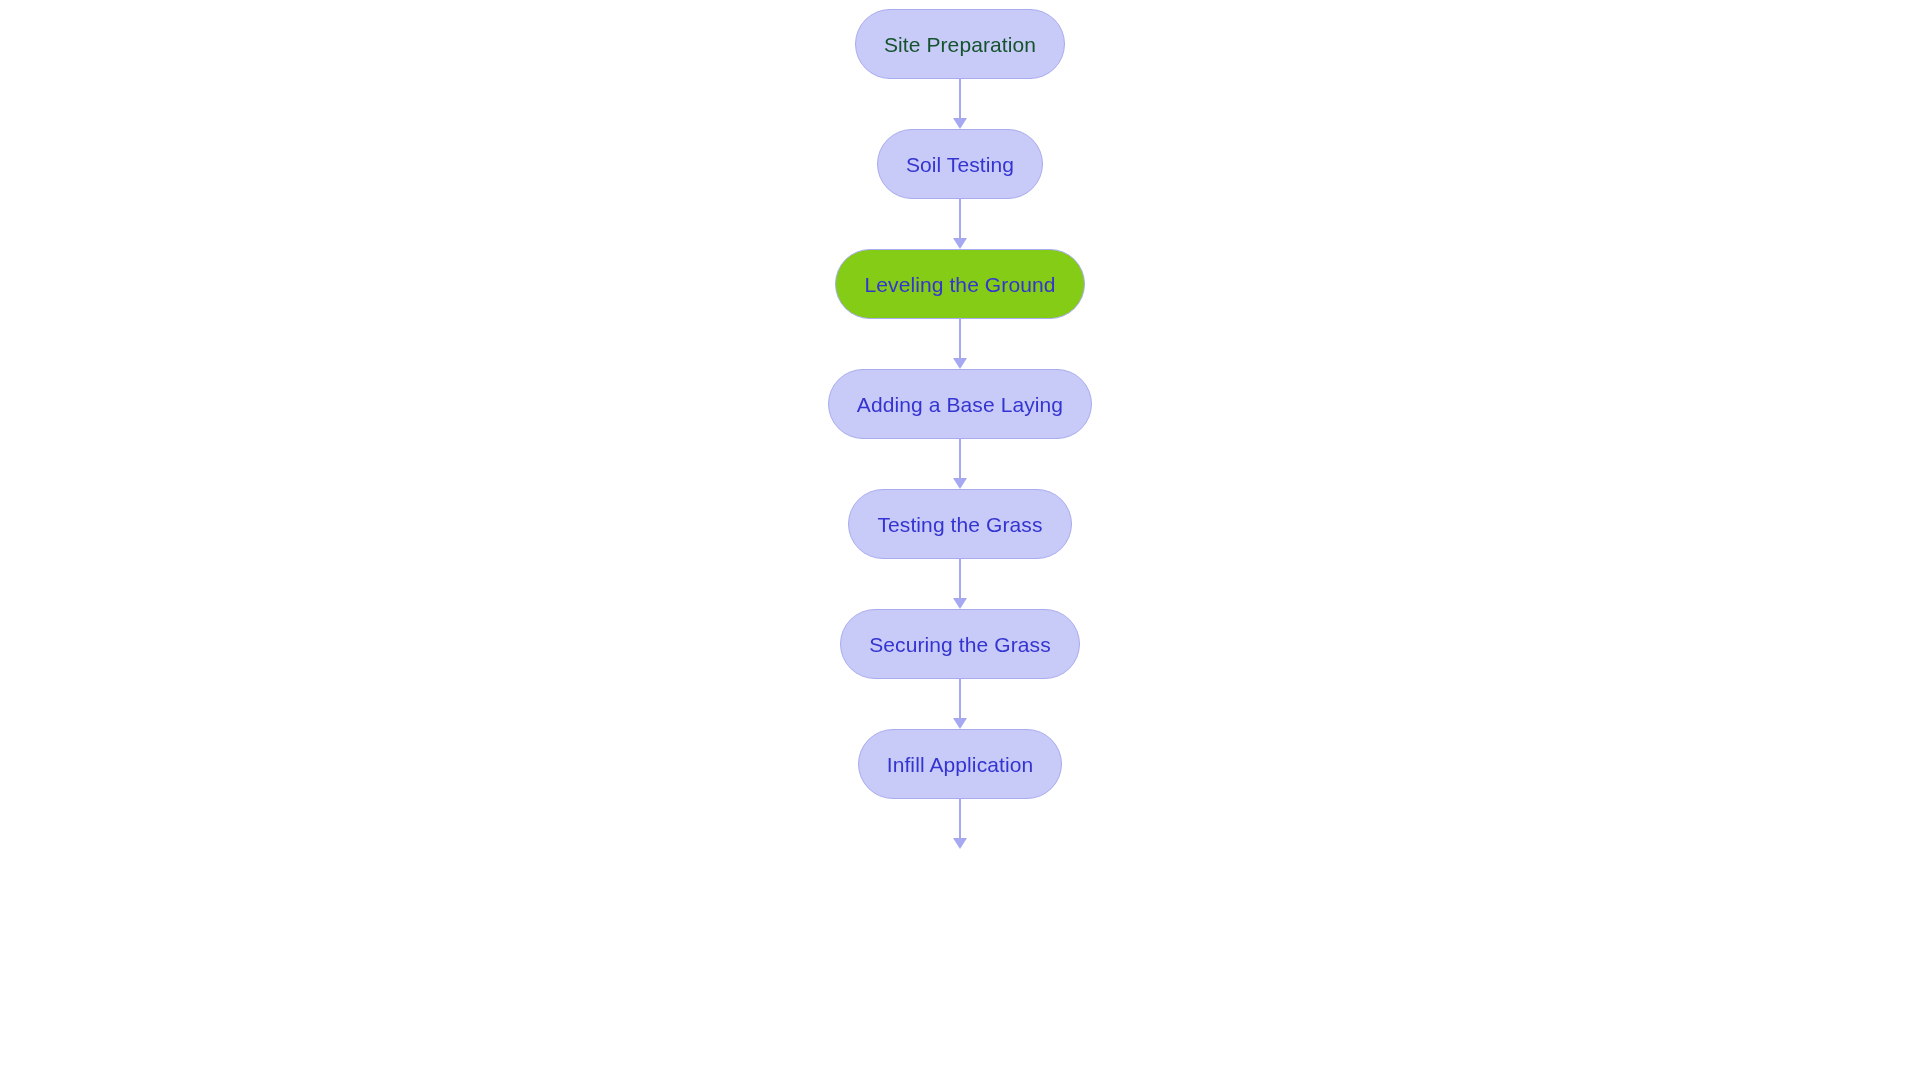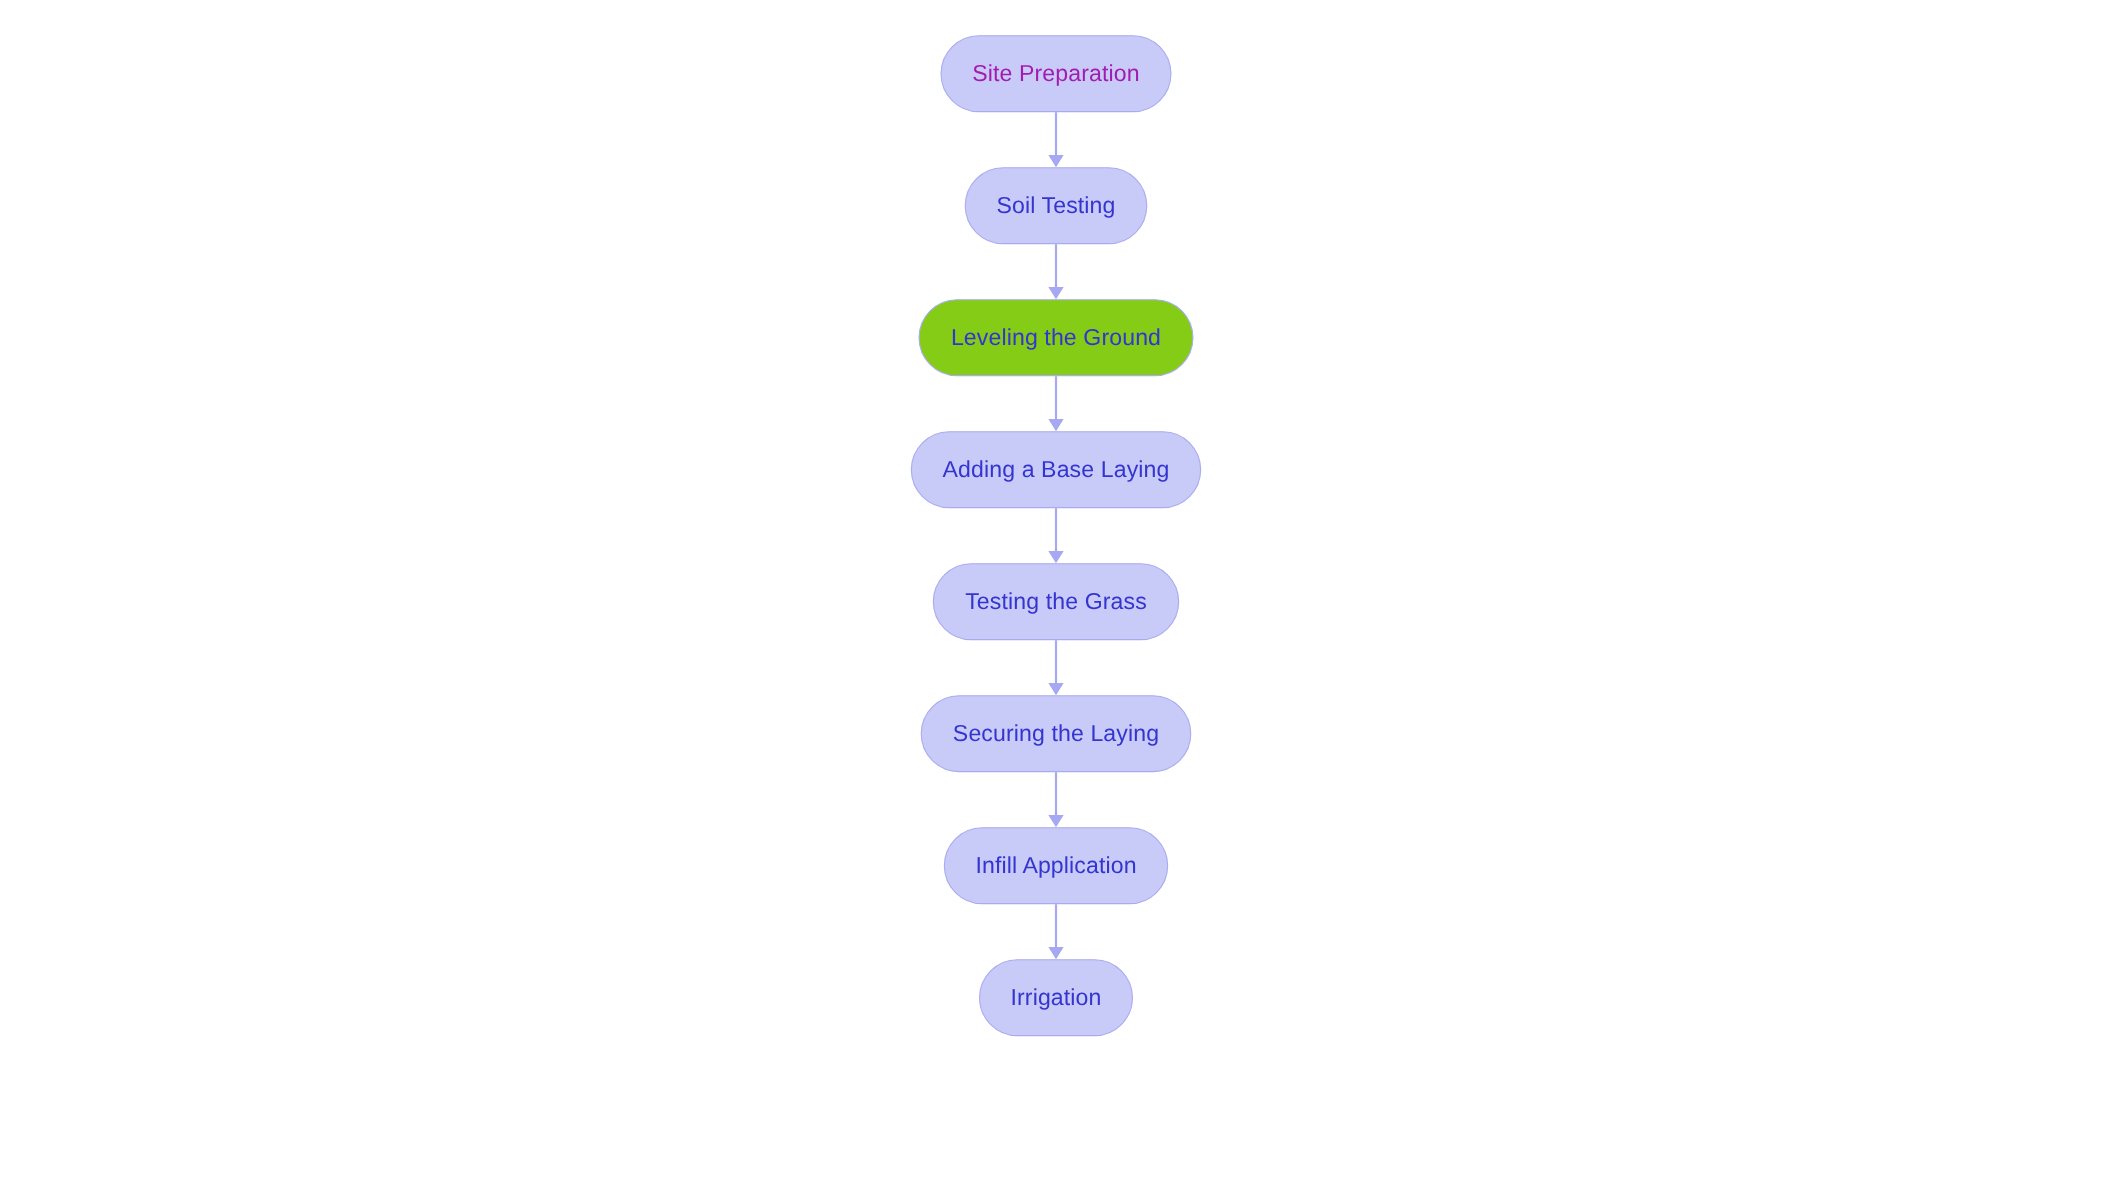--- a/index.html
+++ b/index.html
@@ -80,21 +80,21 @@
     border-right: 7.5px solid transparent;
     border-top: 11px solid #a6a9f2;
   }
 </style>
 </head>
 <body style="background: rgb(255, 255, 255);">
 
 <div id="flowchart-canvas" style="background: rgb(255, 255, 255);">
   <div id="flow-column">
 
-    <div class="flow-node" style="background: rgb(200, 202, 248); border-color: rgb(169, 171, 239); color: #a21caf; margin-top: 23px;">
+    <div class="flow-node" style="background: rgb(200, 202, 248); border-color: rgb(169, 171, 239); color: #14532d;">
       <span class="flow-node-label">Site Preparation</span>
     </div>
 
     <div class="flow-arrow">
       <span class="arrow-line" style="background: rgb(166, 169, 242);"></span>
       <span class="arrow-head" style="border-top-color: rgb(166, 169, 242);"></span>
     </div>
 
     <div class="flow-node" style="background: rgb(200, 202, 248); border-color: rgb(169, 171, 239); color: rgb(52, 52, 208);">
       <span class="flow-node-label">Soil Testing</span>
@@ -126,35 +126,32 @@
     <div class="flow-node" style="background: rgb(200, 202, 248); border-color: rgb(169, 171, 239); color: rgb(52, 52, 208);">
       <span class="flow-node-label">Testing the Grass</span>
     </div>
 
     <div class="flow-arrow">
       <span class="arrow-line" style="background: rgb(166, 169, 242);"></span>
       <span class="arrow-head" style="border-top-color: rgb(166, 169, 242);"></span>
     </div>
 
     <div class="flow-node" style="background: rgb(200, 202, 248); border-color: rgb(169, 171, 239); color: rgb(52, 52, 208);">
-      <span class="flow-node-label">Securing the Laying</span>
+      <span class="flow-node-label">Securing the Grass</span>
     </div>
 
     <div class="flow-arrow">
       <span class="arrow-line" style="background: rgb(166, 169, 242);"></span>
       <span class="arrow-head" style="border-top-color: rgb(166, 169, 242);"></span>
     </div>
 
     <div class="flow-node" style="background: rgb(200, 202, 248); border-color: rgb(169, 171, 239); color: rgb(52, 52, 208); text-align: right;">
       <span class="flow-node-label">Infill Application</span>
     </div>
 
     <div class="flow-arrow">
       <span class="arrow-line" style="background: rgb(166, 169, 242);"></span>
       <span class="arrow-head" style="border-top-color: rgb(166, 169, 242);"></span>
     </div>
 
-    <div class="flow-node" style="background: rgb(200, 202, 248); border-color: rgb(169, 171, 239); color: rgb(52, 52, 208);">
-      <span class="flow-node-label">Irrigation</span>
-    </div>
 
   </div>
 </div>
 
 </body></html>

